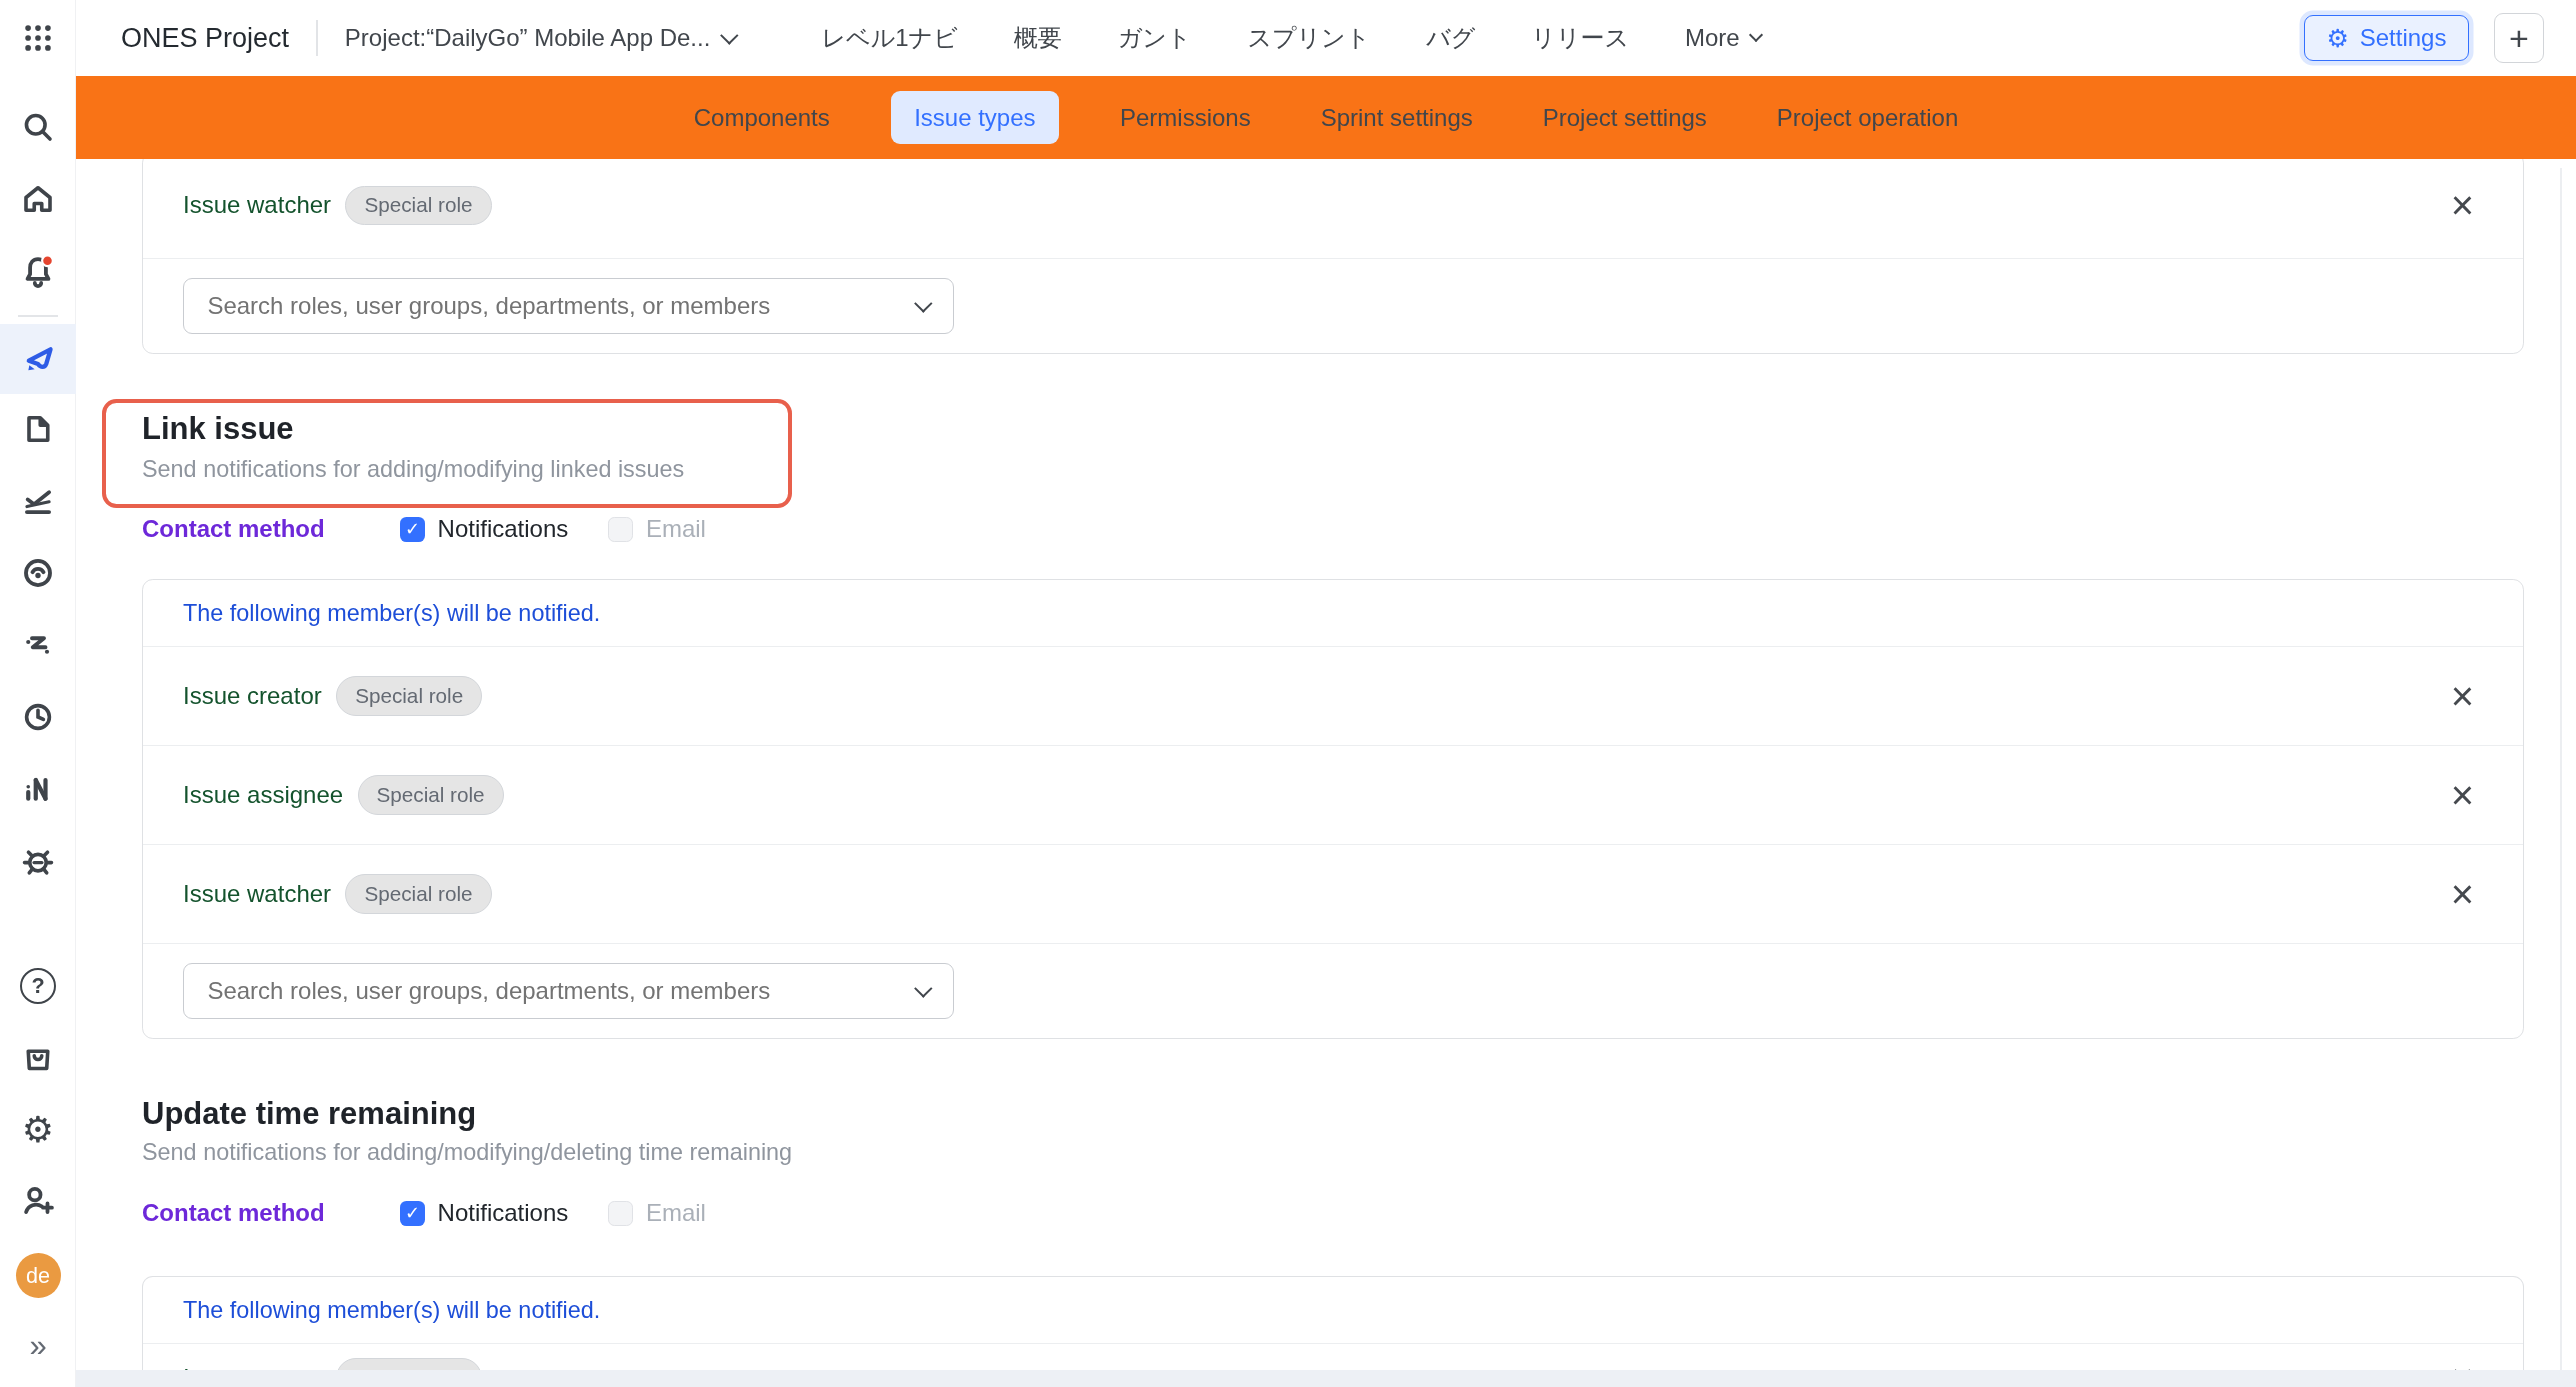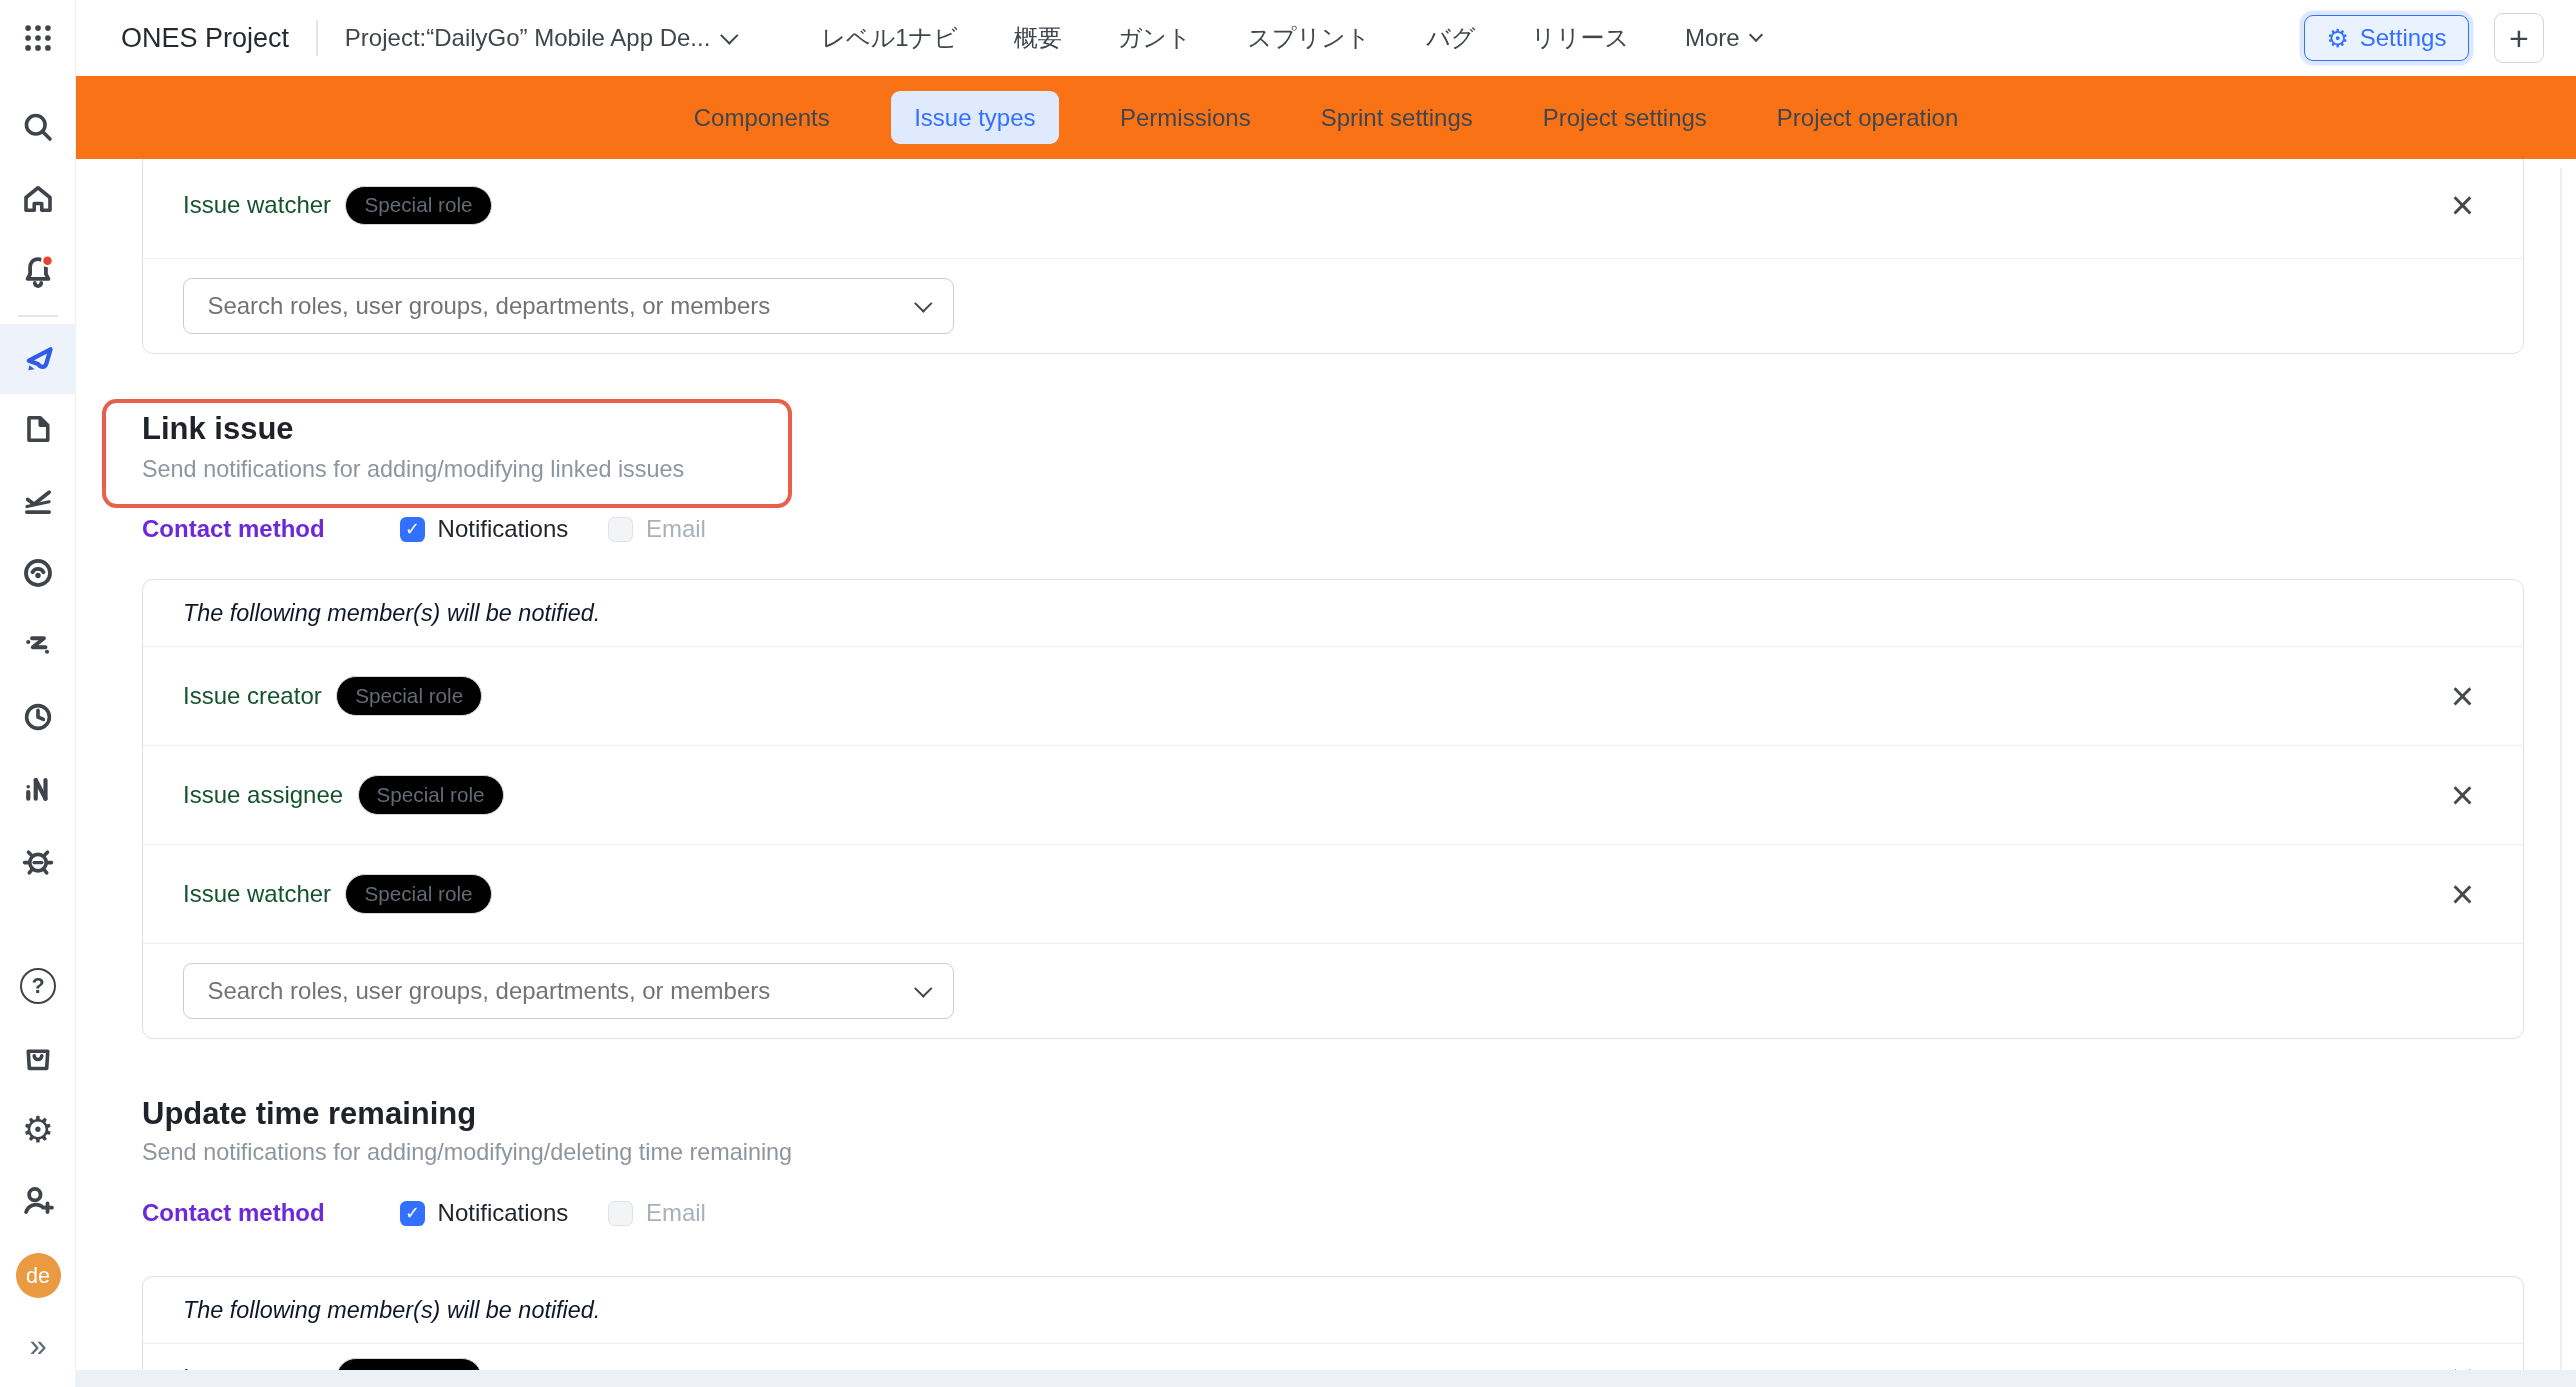--- a/index.html
+++ b/index.html
@@ -51,25 +51,25 @@
 
   
   .main { position:absolute; left:76px; top:159px; width:2500px; height:1229px; background:#fff; overflow:hidden; }
   .card-edge { position:absolute; left:2484px; top:9px; bottom:18px; width:1.8px; background:#eceef1; }
 
   .panel { position:absolute; left:66px; width:2382px; border:1.8px solid #dfe1e4; border-radius:10.8px;
     background:#fff; }
   .p-row { position:relative; border-bottom:1.8px solid #eceef0; display:flex; align-items:center;
     padding:0 40px; }
   .p-row:last-child { border-bottom:none; }
-  .note-row { height:67px; font-size:23.4px; color:#0f172a;font-style:italic; }
+  .note-row { height:67px; font-size:23.4px; color:#1d4ed8; }
   .member-row { height:99px; }
   .member-label { font-size:24px; color:#14532d; }
   .badge { margin-left:14.4px; font-size:20.7px; color:#646a73; border:1.8px solid #d3d6da;
-    border-radius:898px; padding:6.3px 18px; line-height:1.2; background:#000000; }
+    border-radius:898px; padding:6.3px 18px; line-height:1.2; background:#e5e5e5; }
   .x-btn { position:absolute; right:49px; top:50%; transform:translateY(-50%);
     font-size:40px; color:#45494e; cursor:pointer; line-height:1; }
   .search-row { height:94px; }
   .select { position:relative; width:771px; height:56px; border:1.8px solid #c9ccd1; border-radius:9px;
     display:flex; align-items:center; padding:0 54px 0 23.4px; font-size:24px; color:#737373;
     background:#fff; cursor:pointer; }
   .select .chev { position:absolute; right:23.4px; border-color:#41464c; }
 
   .red-box { position:absolute; left:26px; top:240px; width:690px; height:109px;
     border:4.5px solid #e8604c; border-radius:14.4px; z-index:5; }

